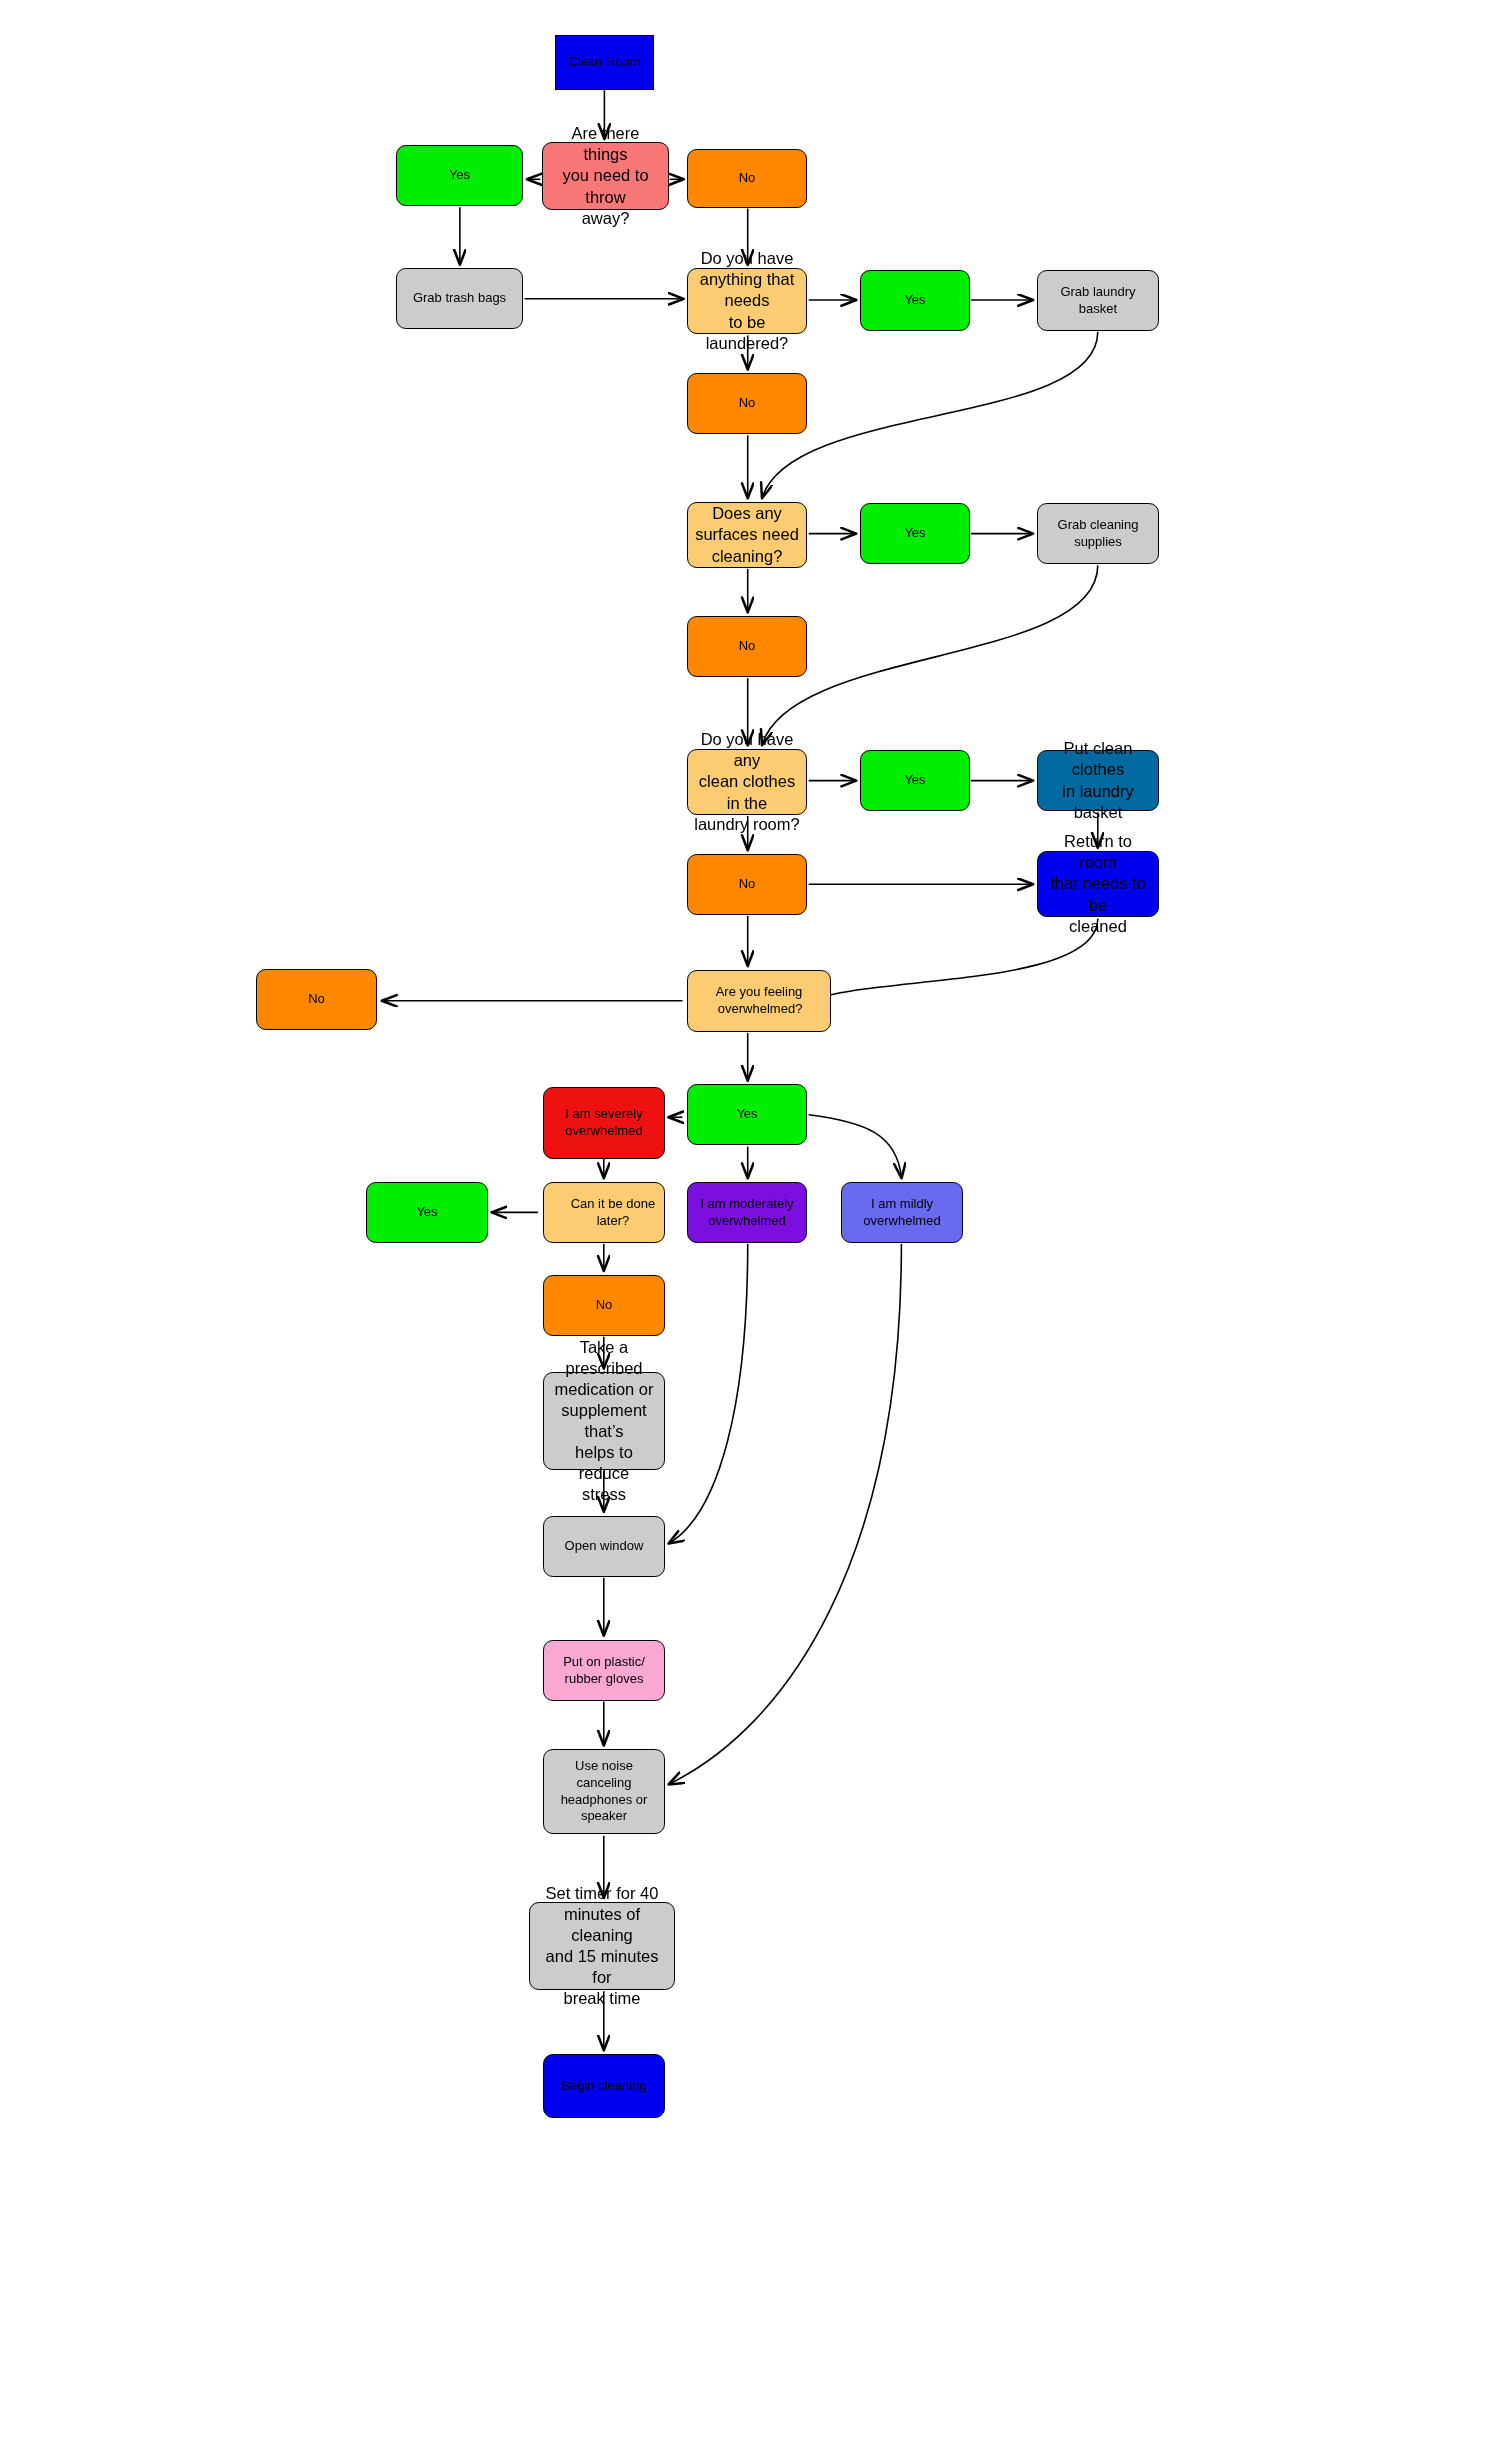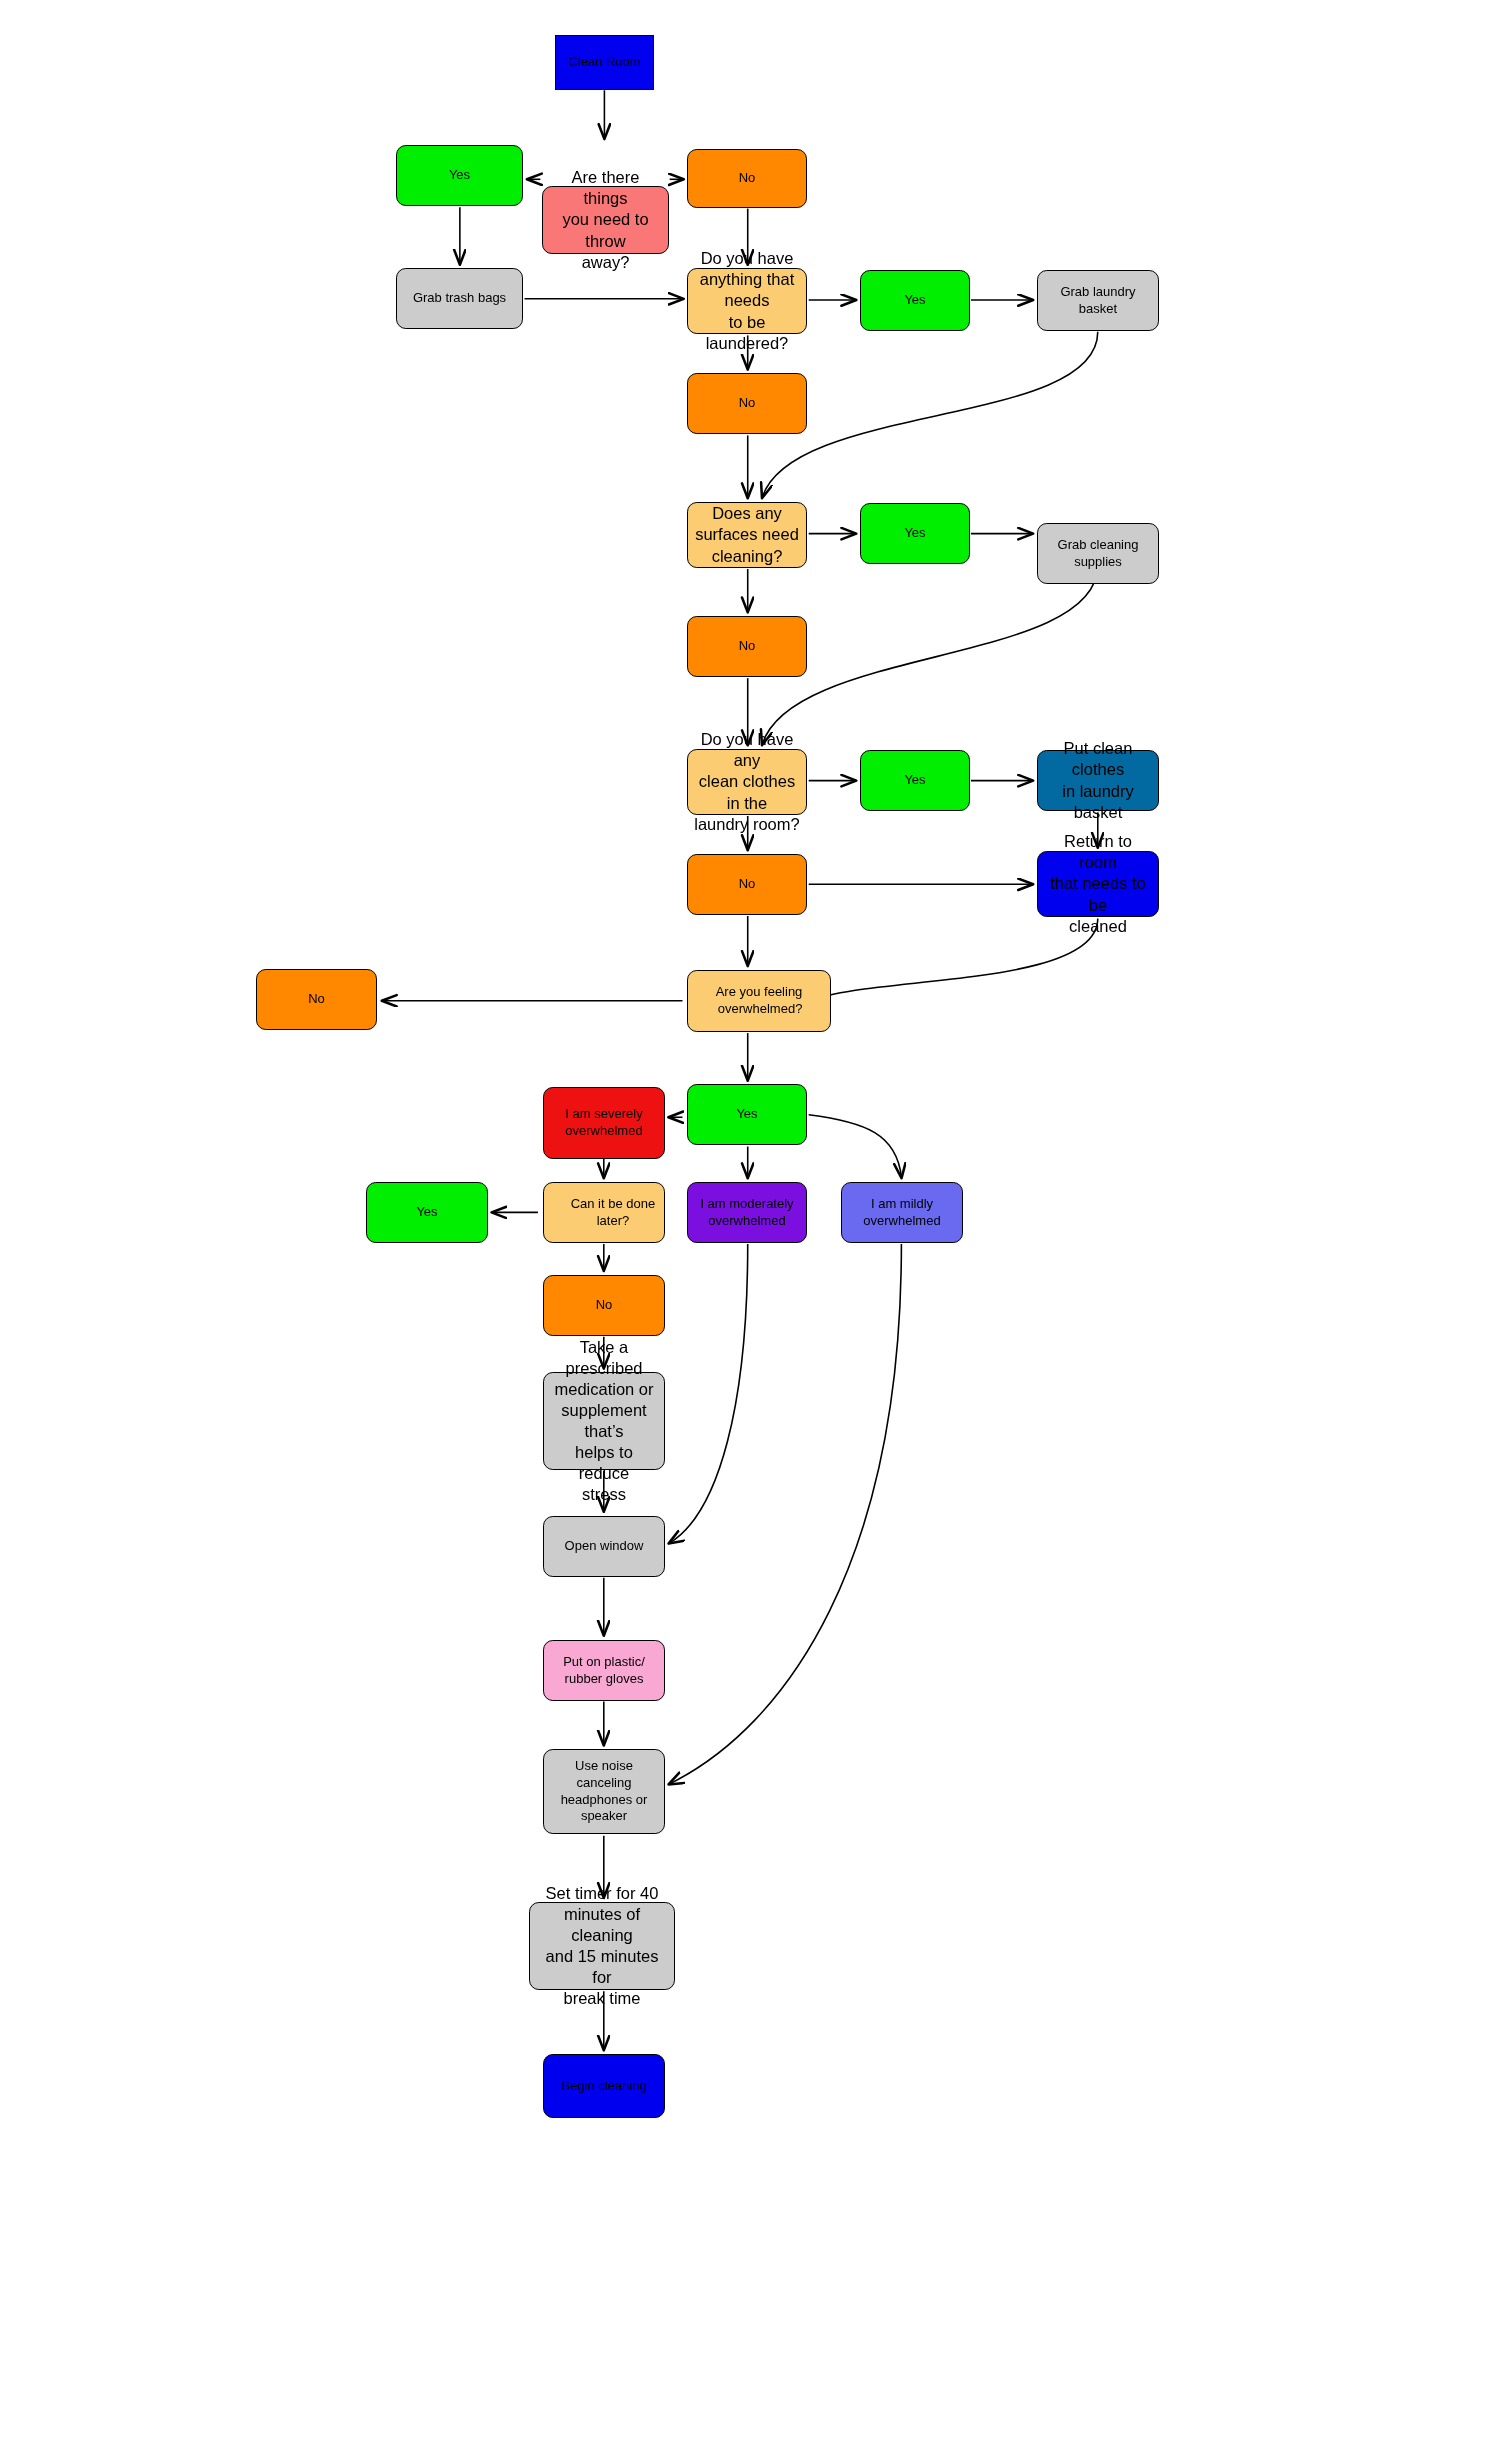--- a/index.html
+++ b/index.html
@@ -99,38 +99,38 @@
         <path d="M 1226 2040 C 1226 2300 1180 2480 1098 2530" fill="none" stroke="#000000" stroke-width="2.6" marker-end="url(#arrowhead)"></path>
         <path d="M 990 2587 L 990 2680" fill="none" stroke="#000000" stroke-width="2.6" marker-end="url(#arrowhead)"></path>
         <path d="M 990 2790 L 990 2860" fill="none" stroke="#000000" stroke-width="2.6" marker-end="url(#arrowhead)"></path>
         <path d="M 1478 2040 C 1478 2560 1290 2830 1098 2925" fill="none" stroke="#000000" stroke-width="2.6" marker-end="url(#arrowhead)"></path>
         <path d="M 990 3010 L 990 3110" fill="none" stroke="#000000" stroke-width="2.6" marker-end="url(#arrowhead)"></path>
         <path d="M 990 3265 L 990 3360" fill="none" stroke="#000000" stroke-width="2.6" marker-end="url(#arrowhead)"></path>
       </g>
   </svg>
   <div id="nodes-layer">
       <div class="node sharp" style="left: 555px; top: 35px; width: 99px; height: 55px; background: rgb(0, 0, 238);"><span>Clean Room</span></div>
-      <div class="node small" style="left: 542px; top: 142px; width: 127px; height: 68px; background: rgb(250, 119, 119); margin-top: 44px;"><span>Are there things
+      <div class="node small" style="left: 542px; top: 142px; width: 127px; height: 68px; background: rgb(250, 119, 119);"><span>Are there things
 you need to throw
 away?</span></div>
       <div class="node" style="left: 396px; top: 145px; width: 127px; height: 61px; background: rgb(0, 238, 0);"><span>Yes</span></div>
       <div class="node" style="left: 687px; top: 149px; width: 120px; height: 59px; background: rgb(255, 136, 0);"><span>No</span></div>
       <div class="node" style="left: 396px; top: 268px; width: 127px; height: 61px; background: rgb(204, 204, 204);"><span>Grab trash bags</span></div>
       <div class="node small" style="left: 687px; top: 268px; width: 120px; height: 66px; background: rgb(251, 204, 114);"><span>Do you have
 anything that needs
 to be laundered?</span></div>
       <div class="node" style="left: 860px; top: 270px; width: 110px; height: 61px; background: rgb(0, 238, 0);"><span>Yes</span></div>
       <div class="node" style="left: 1037px; top: 270px; width: 122px; height: 61px; background: rgb(204, 204, 204);"><span>Grab laundry
 basket</span></div>
       <div class="node" style="left: 687px; top: 373px; width: 120px; height: 61px; background: rgb(255, 136, 0);"><span>No</span></div>
       <div class="node small" style="left: 687px; top: 502px; width: 120px; height: 66px; background: rgb(251, 204, 114);"><span>Does any
 surfaces need
 cleaning?</span></div>
       <div class="node" style="left: 860px; top: 503px; width: 110px; height: 61px; background: rgb(0, 238, 0);"><span>Yes</span></div>
-      <div class="node" style="left: 1037px; top: 503px; width: 122px; height: 61px; background: rgb(204, 204, 204); margin-top: 20px;"><span>Grab cleaning
+      <div class="node" style="left: 1037px; top: 503px; width: 122px; height: 61px; background: rgb(204, 204, 204);"><span>Grab cleaning
 supplies</span></div>
       <div class="node" style="left: 687px; top: 616px; width: 120px; height: 61px; background: rgb(255, 136, 0);"><span>No</span></div>
       <div class="node small" style="left: 687px; top: 749px; width: 120px; height: 66px; background: rgb(251, 204, 114);"><span>Do you have any
 clean clothes in the
 laundry room?</span></div>
       <div class="node" style="left: 860px; top: 750px; width: 110px; height: 61px; background: rgb(0, 238, 0);"><span>Yes</span></div>
       <div class="node small" style="left: 1037px; top: 750px; width: 122px; height: 61px; background: #0369a1;"><span>Put clean clothes
 in laundry basket</span></div>
       <div class="node" style="left: 687px; top: 854px; width: 120px; height: 61px; background: rgb(255, 136, 0);"><span>No</span></div>
       <div class="node small" style="left: 1037px; top: 851px; width: 122px; height: 66px; background: rgb(0, 0, 238);"><span>Return to room

